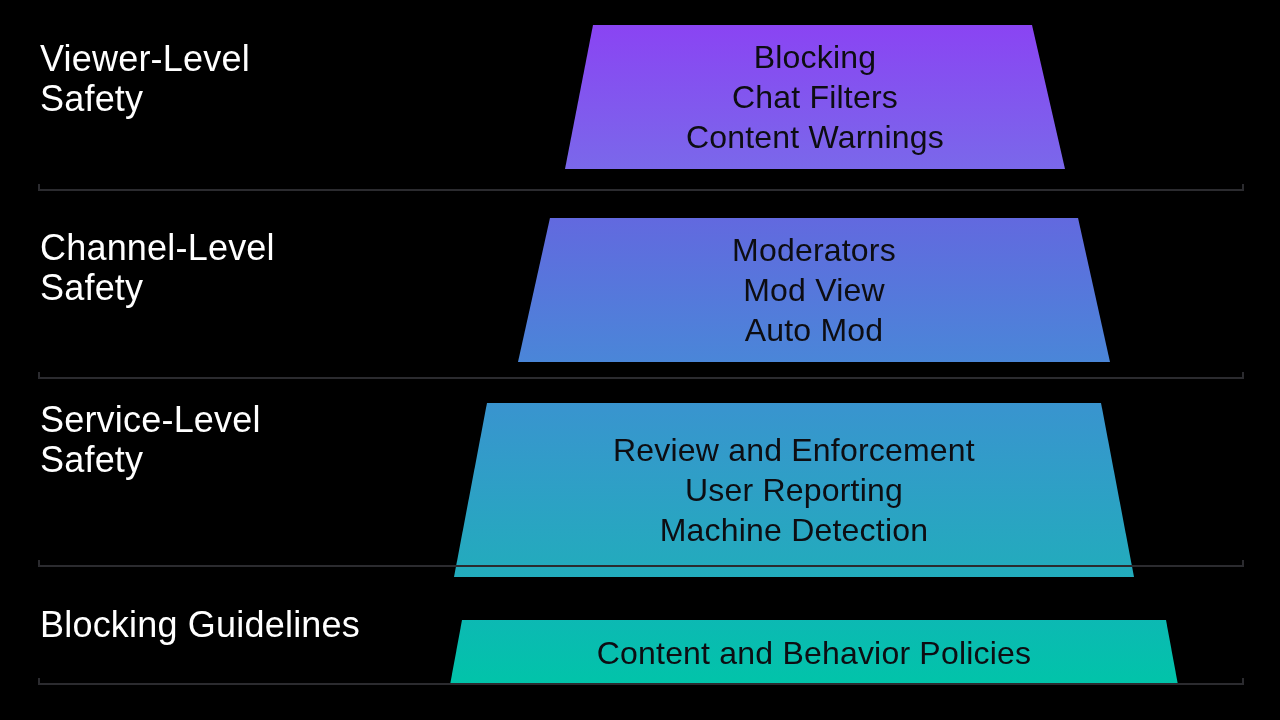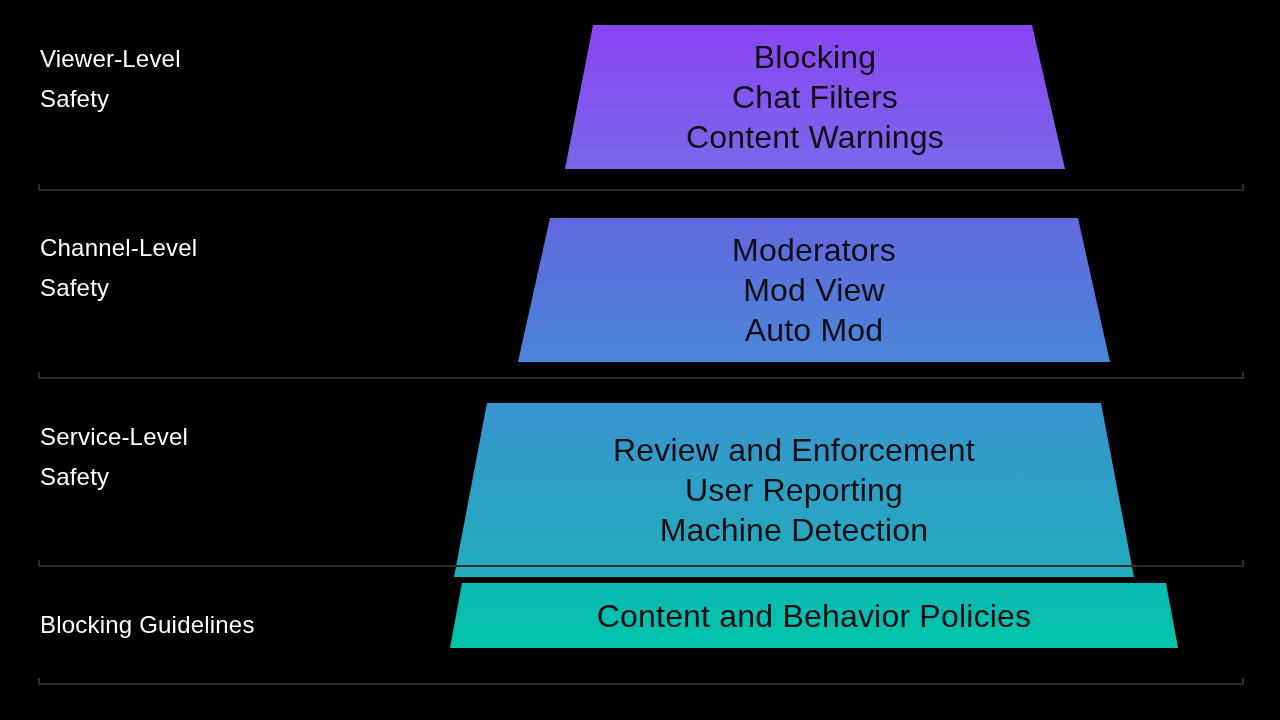--- a/index.html
+++ b/index.html
@@ -13,29 +13,29 @@
     width: 1280px;
     height: 720px;
     background: #000000;
     overflow: hidden;
     font-family: "Liberation Sans", "DejaVu Sans", sans-serif;
   }
   .row-label {
     position: absolute;
     left: 40px;
     color: #ffffff;
-    font-size: 24px;
+    font-size: 36px;
     font-weight: 400;
     line-height: 40px;
     letter-spacing: 0.2px;
     white-space: pre-line;
   }
   .label-1 { top: 39px; }
   .label-2 { top: 228px; }
-  .label-3 { top: 417px; }
+  .label-3 { top: 400px; }
   .label-4 { top: 605px; }
 
   .trapezoid {
     position: absolute;
     display: flex;
     align-items: center;
     justify-content: center;
     text-align: center;
     color: #0d0d12;
     font-size: 32px;
@@ -53,21 +53,21 @@
     left: 518px; top: 218px; width: 592px; height: 144px;
     clip-path: polygon(5.4% 0, 94.6% 0, 100% 100%, 0 100%);
     background: linear-gradient(180deg, #6269df, #4a86d8);
   }
   .trap-3 {
     left: 454px; top: 403px; width: 680px; height: 174px;
     clip-path: polygon(4.85% 0, 95.15% 0, 100% 100%, 0 100%);
     background: linear-gradient(180deg, #3994cf, #22acbc);
   }
   .trap-4 {
-    left: 450px; top: 583px; width: 728px; height: 65px;
+    left: 450px; top: 620px; width: 728px; height: 65px;
     clip-path: polygon(1.65% 0, 98.35% 0, 100% 100%, 0 100%);
     background: linear-gradient(180deg, #0cb9b3, #01c4a9);
   }
 
   .divider {
     position: absolute;
     left: 38px;
     width: 1202px;
     height: 5px;
     border-left: 2px solid #2b2b2f;

